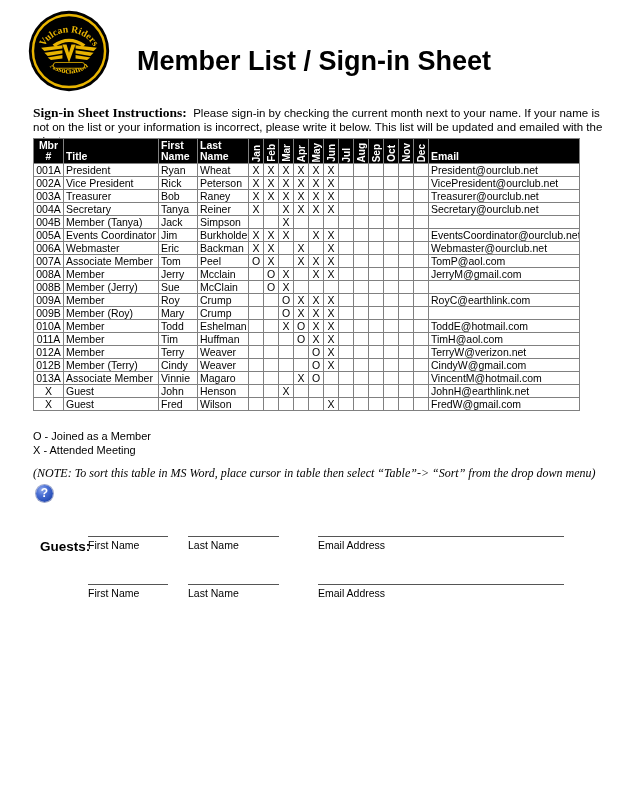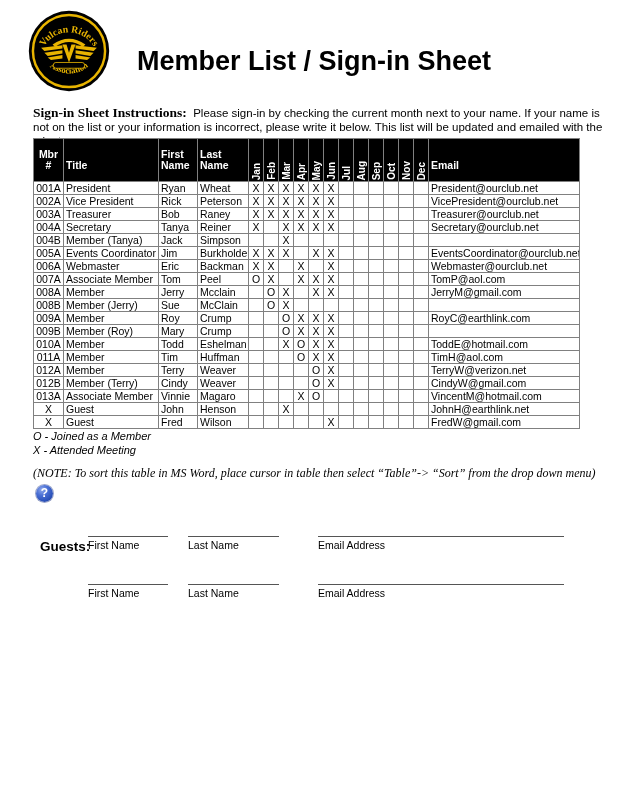--- a/index.html
+++ b/index.html
@@ -26,33 +26,33 @@
   table.member {
     position:absolute; left:33px; top:138px;
     border-collapse:collapse; table-layout:fixed; width:546px;
   }
   table.member th, table.member td {
     border:1px solid #808080; font-size:10.5px; overflow:hidden;
     white-space:nowrap; padding:0 2px; box-sizing:border-box;
   }
   table.member thead th {
     background:#000; color:#fff; font-weight:bold; height:24px;
-    text-align:left; vertical-align:bottom; padding:10px 2px;
+    text-align:left; vertical-align:bottom; padding:1px 2px;
   }
   table.member thead th.mbr-h { text-align:center; vertical-align:top; white-space:normal; line-height:11px; }
   table.member thead th.wrap { white-space:normal; line-height:11px; vertical-align:top; }
   table.member thead th.month-h { padding:0; vertical-align:bottom; }
   .vt {
     writing-mode:vertical-rl; transform:rotate(180deg);
     font-size:10px; font-weight:bold; margin:1px auto 1px auto; line-height:11px;
   }
   table.member tbody td { height:12.6px; line-height:12px; }
   td.c { text-align:center; padding:0; }
   
-  .legend { position:absolute; left:33px; top:429px; font-size:11px; line-height:14px;font-style:italic; }
+  .legend { position:absolute; left:33px; top:429px; font-size:11px; line-height:14px; }
   .note {
     position:absolute; left:33px; top:466px; width:575px;
     font-family:"Liberation Serif", serif; font-style:italic; font-size:12px;
   }
   .help {
     position:absolute; left:36px; top:485px; width:17px; height:17px; border-radius:50%;
     background:radial-gradient(circle at 35% 28%, #8fa9ec 0%, #4a6fd4 35%, #2a50b8 70%, #16307e 100%);
     color:#fff; font-weight:bold; font-size:12px; line-height:17px; text-align:center;
     box-shadow:0 0 0 1px #9aa4c8; cursor:pointer;
   }

